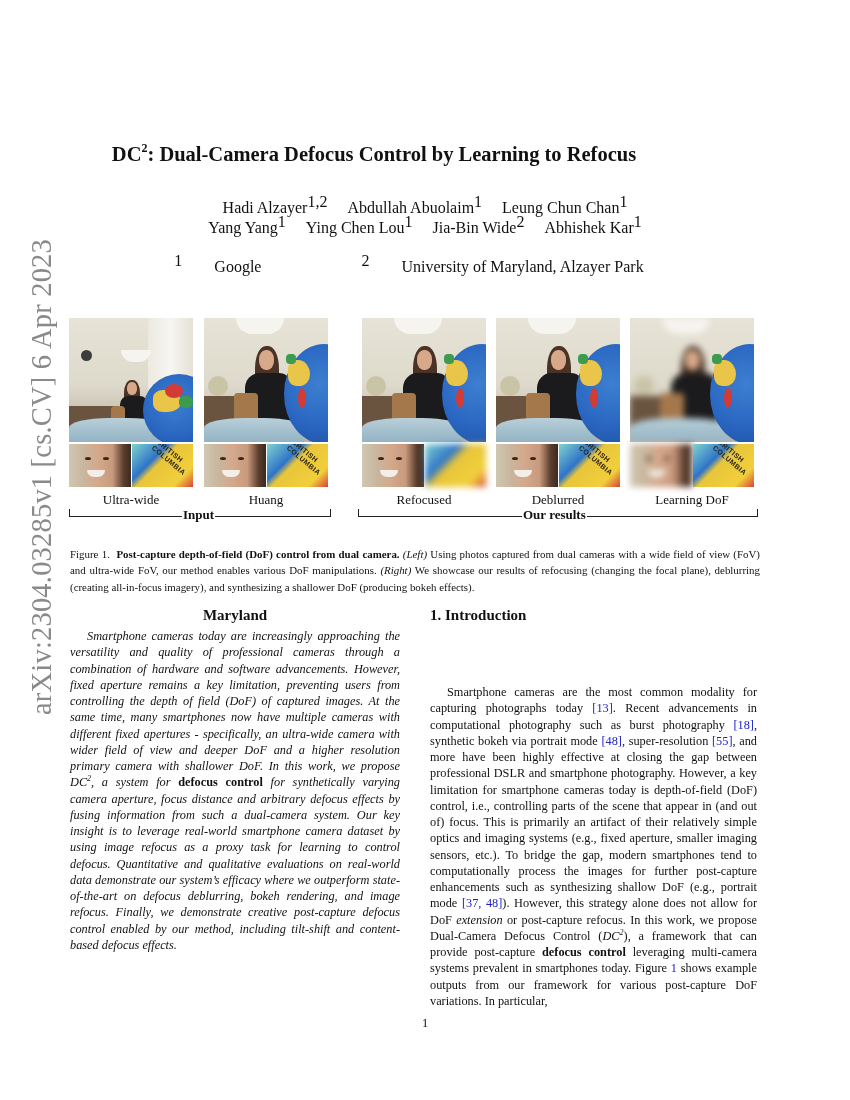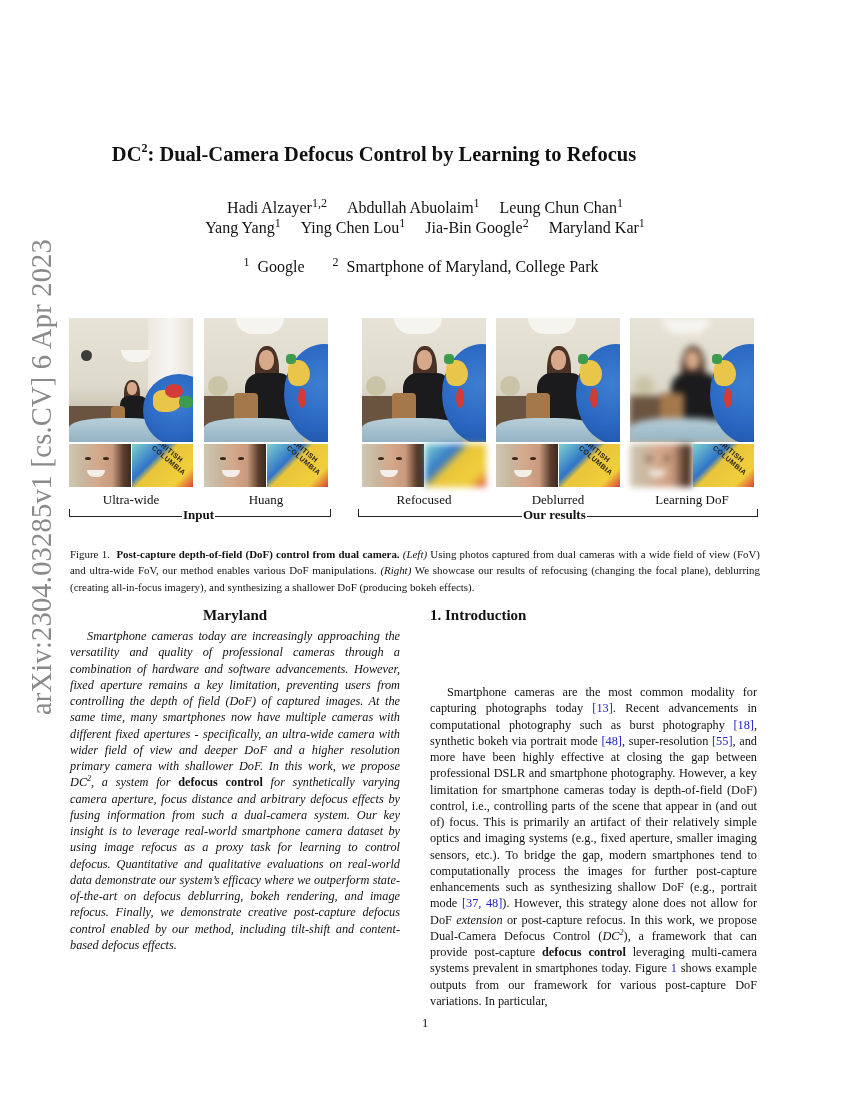--- a/index.html
+++ b/index.html
@@ -5,23 +5,23 @@
   html, body { margin: 0; padding: 0; background: #ffffff; }
   body { width: 850px; height: 1100px; position: relative; overflow: hidden;
          font-family: "Liberation Serif", "DejaVu Serif", serif; color: #111; }
   .abs { position: absolute; }
   #arxiv-stamp { left: 26px; top: 715px; transform-origin: 0 0; transform: rotate(-90deg);
          font-size: 28.5px; color: #8a8a8a; white-space: nowrap; letter-spacing: 0.2px; width: 430px; }
   #title { left: 0; width: 748px; top: 143px; text-align: center; font-weight: bold; font-size: 20.5px; }
   #title sup { font-size: 12px; vertical-align: 9px; line-height: 0; }
   .authors { left: 0; width: 850px; text-align: center; font-size: 16px; }
   .authors span.au { margin: 0 8px; }
-  sup.s { font-size: 12px; vertical-align: 6px; line-height: 0; }
+  sup.s { font-size: 16px; vertical-align: 6px; line-height: 0; }
   #affil { top: 258px; left: 0; width: 850px; text-align: center; font-size: 16px; }
-  #affil span { margin: 0 8px; }
+  #affil span { margin: 0 32px; }
 
   .photo { position: absolute; width: 124px; height: 169px; }
   .photo .main { position: absolute; left: 0; top: 0; width: 124px; height: 124px; overflow: hidden; }
   .photo .crop { position: absolute; top: 126px; height: 43px; overflow: hidden; }
   .photo .crop.face { left: 0; width: 62px; }
   .photo .crop.map { left: 63px; width: 61px; }
 
   .wall { position: absolute; inset: 0; background: linear-gradient(180deg,#e7e3d6 0%,#ddd9cb 55%,#cfc8b8 70%,#b9b3a6 100%); }
   .lamp { position: absolute; width: 40px; height: 14px; background: #f5f4ef; border-radius: 0 0 20px 20px; }
   .clock { position: absolute; width: 11px; height: 11px; border-radius: 50%; background: #3b3d3b; }
@@ -77,27 +77,27 @@
 <div id="title" class="abs"><span>DC</span><sup>2</sup><span>: Dual-Camera Defocus Control by Learning to Refocus</span></div>
 
 <div class="abs authors" style="top:199px;">
   <span class="au"><span>Hadi Alzayer</span><sup class="s">1,2</sup></span>
   <span class="au"><span>Abdullah Abuolaim</span><sup class="s">1</sup></span>
   <span class="au"><span>Leung Chun Chan</span><sup class="s">1</sup></span>
 </div>
 <div class="abs authors" style="top:219px;">
   <span class="au"><span>Yang Yang</span><sup class="s">1</sup></span>
   <span class="au"><span>Ying Chen Lou</span><sup class="s">1</sup></span>
-  <span class="au"><span>Jia-Bin Google</span><sup class="s">2</sup></span>
-  <span class="au"><span>Maryland Kar</span><sup class="s">1</sup></span>
+  <span class="au"><span>Jia-Bin Wide</span><sup class="s">2</sup></span>
+  <span class="au"><span>Abhishek Kar</span><sup class="s">1</sup></span>
 </div>
 
 <div id="affil" class="abs">
   <span><sup class="s">1</sup><span>Google</span></span>
-  <span><sup class="s">2</sup><span>Smartphone of Maryland, College Park</span></span>
+  <span><sup class="s">2</sup><span>University of Maryland, Alzayer Park</span></span>
 </div>
 
 <div class="photo" style="left:69px; top:318px;">
   <div class="main">
     <div class="wall"></div>
     <div class="curtain" style="width:45px;height:95px;"></div>
     <div class="clock" style="left:12px;top:32px;"></div>
     <div class="lamp" style="left:52px;top:32px;width:30px;height:12px;"></div>
     <div class="desk" style="left:0;top:88px;width:45px;height:22px;"></div>
     <div class="person" style="left:45px;top:0;width:40px;height:124px;">

